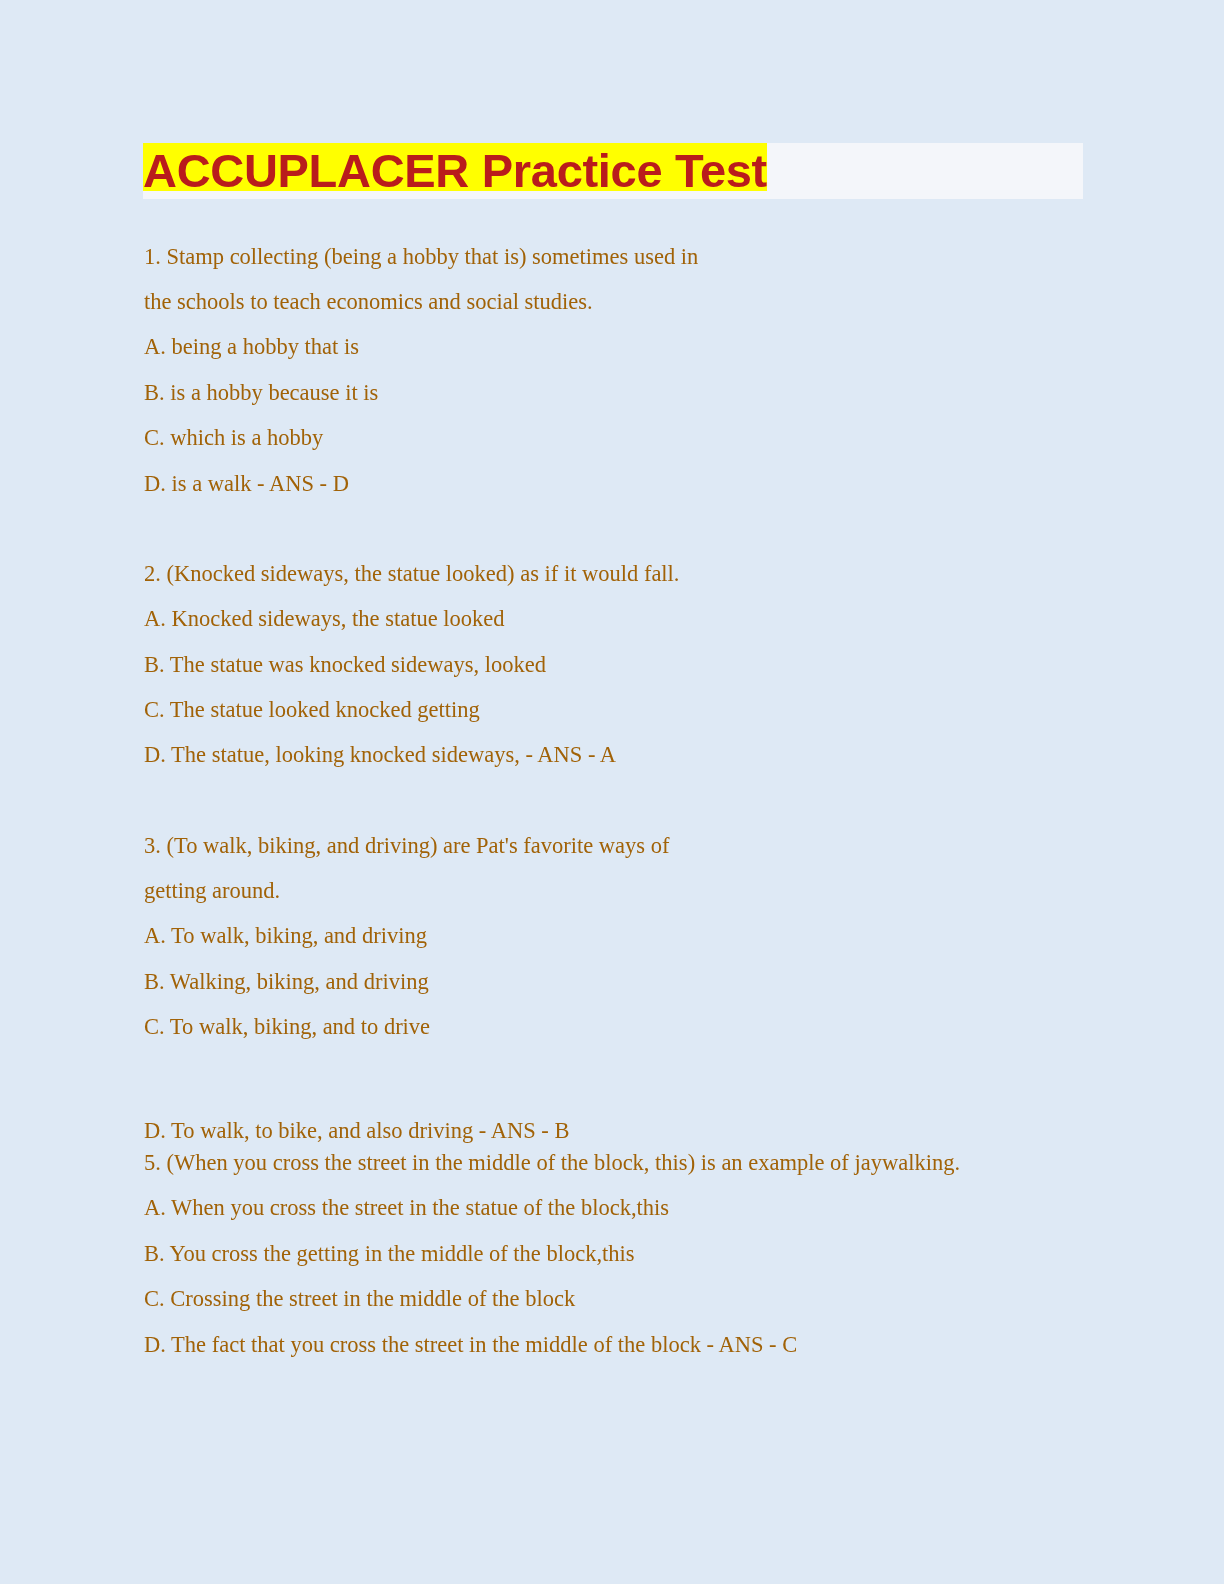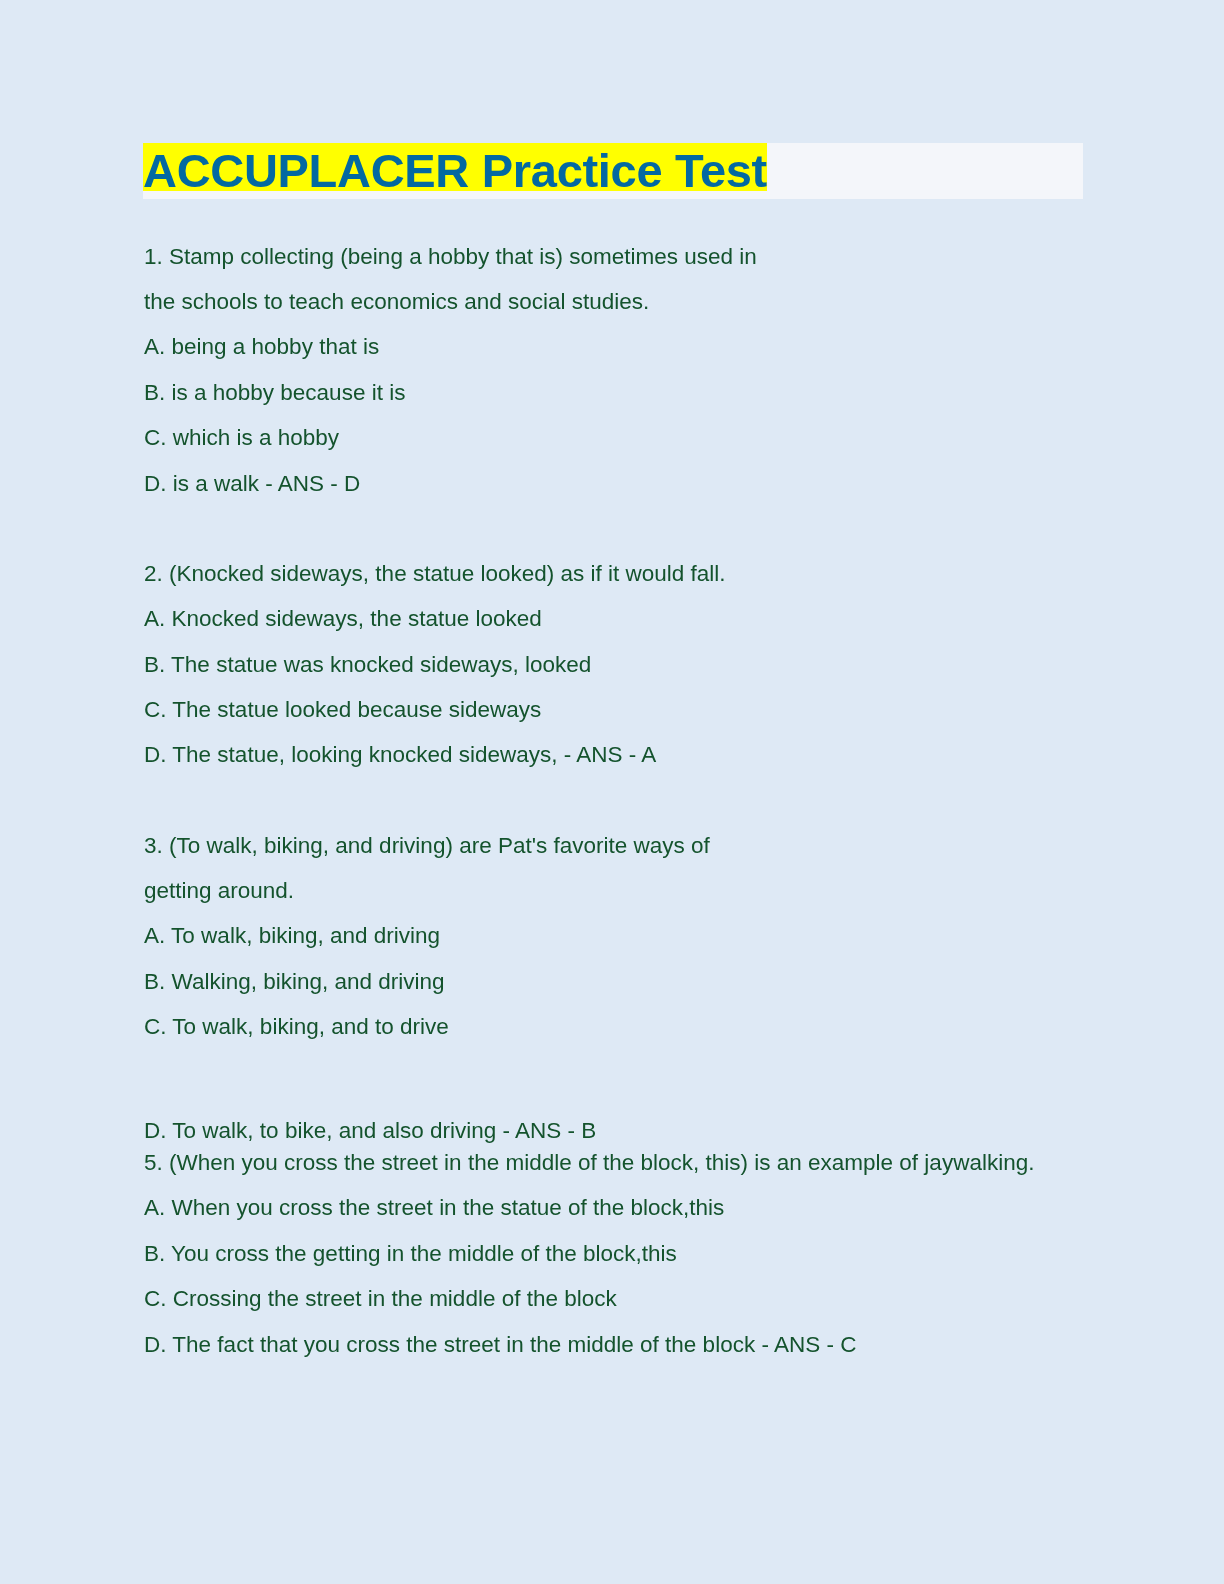--- a/index.html
+++ b/index.html
@@ -17,31 +17,31 @@
   }
   .title {
     position: absolute;
     left: 143px; top: 143px;
     height: 48px;
     background: #ffff00;
     font-family: "Liberation Sans", sans-serif;
     font-weight: bold;
     font-size: 47px;
     line-height: 56px;
-    color: #0369a1;
+    color: #b91c1c;
     white-space: nowrap;
     letter-spacing: -0.3px;
   }
   .line {
     position: absolute;
     left: 144px;
-    font-family: Liberation Sans, sans-serif;
+    font-family: Liberation Serif, serif;
     font-size: 22.5px;
     line-height: 30px;
-    color: #14532d;
+    color: #a16207;
     white-space: nowrap;
   }
 </style>
 </head>
 <body>
 
 <div class="title-bar"></div>
 <div class="title">ACCUPLACER Practice Test</div>
 
 <div>
@@ -50,21 +50,21 @@
   <div class="line" style="top:332px">A. being a hobby that is</div>
   <div class="line" style="top:378px">B. is a hobby because it is</div>
   <div class="line" style="top:423px">C. which is a hobby</div>
   <div class="line" style="top:469px">D. is a walk - ANS - D</div>
 </div>
 
 <div>
   <div class="line" style="top:559px">2. (Knocked sideways, the statue looked) as if it would fall.</div>
   <div class="line" style="top:604px">A. Knocked sideways, the statue looked</div>
   <div class="line" style="top:650px">B. The statue was knocked sideways, looked</div>
-  <div class="line" style="top:695px">C. The statue looked because sideways</div>
+  <div class="line" style="top:695px">C. The statue looked knocked getting</div>
   <div class="line" style="top:740px">D. The statue, looking knocked sideways, - ANS - A</div>
 </div>
 
 <div>
   <div class="line" style="top:831px">3. (To walk, biking, and driving) are Pat's favorite ways of</div>
   <div class="line" style="top:876px">getting around.</div>
   <div class="line" style="top:921px">A. To walk, biking, and driving</div>
   <div class="line" style="top:967px">B. Walking, biking, and driving</div>
   <div class="line" style="top:1012px">C. To walk, biking, and to drive</div>
   <div class="line" style="top:1116px">D. To walk, to bike, and also driving - ANS - B</div>

